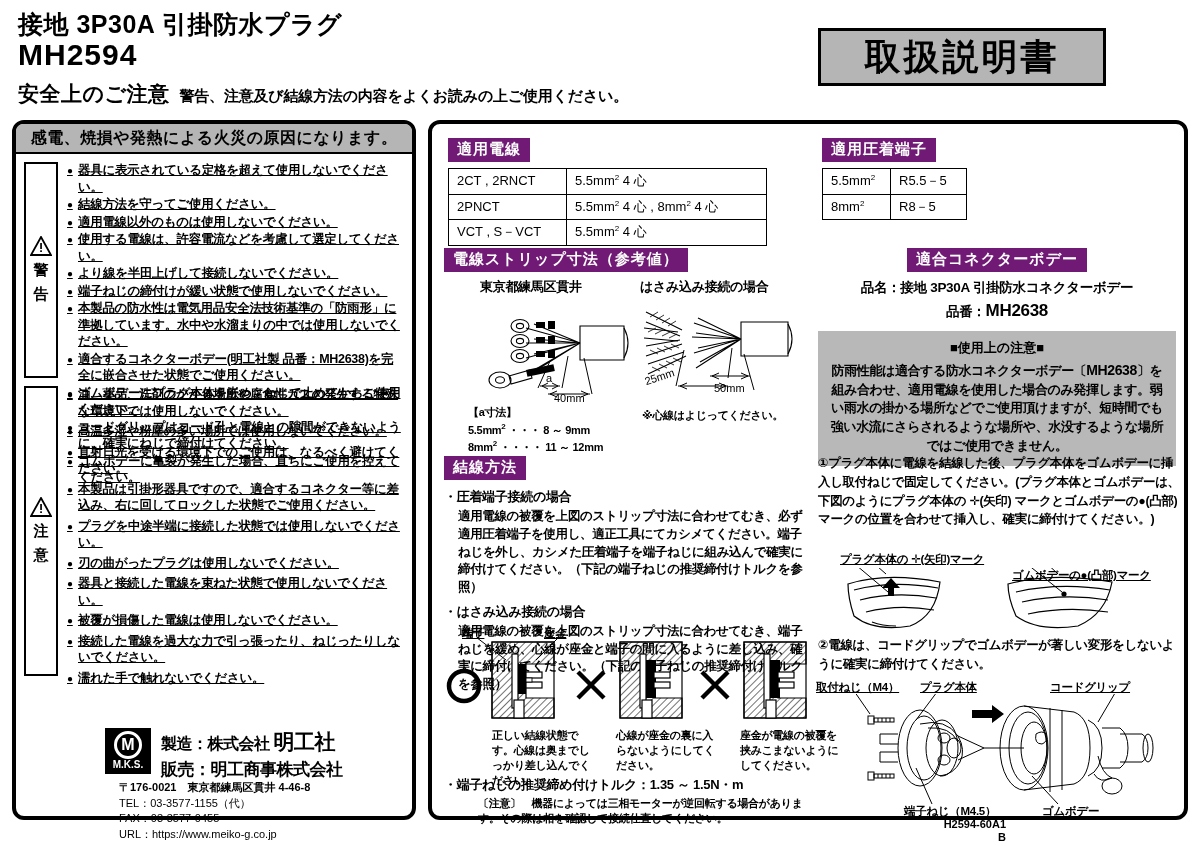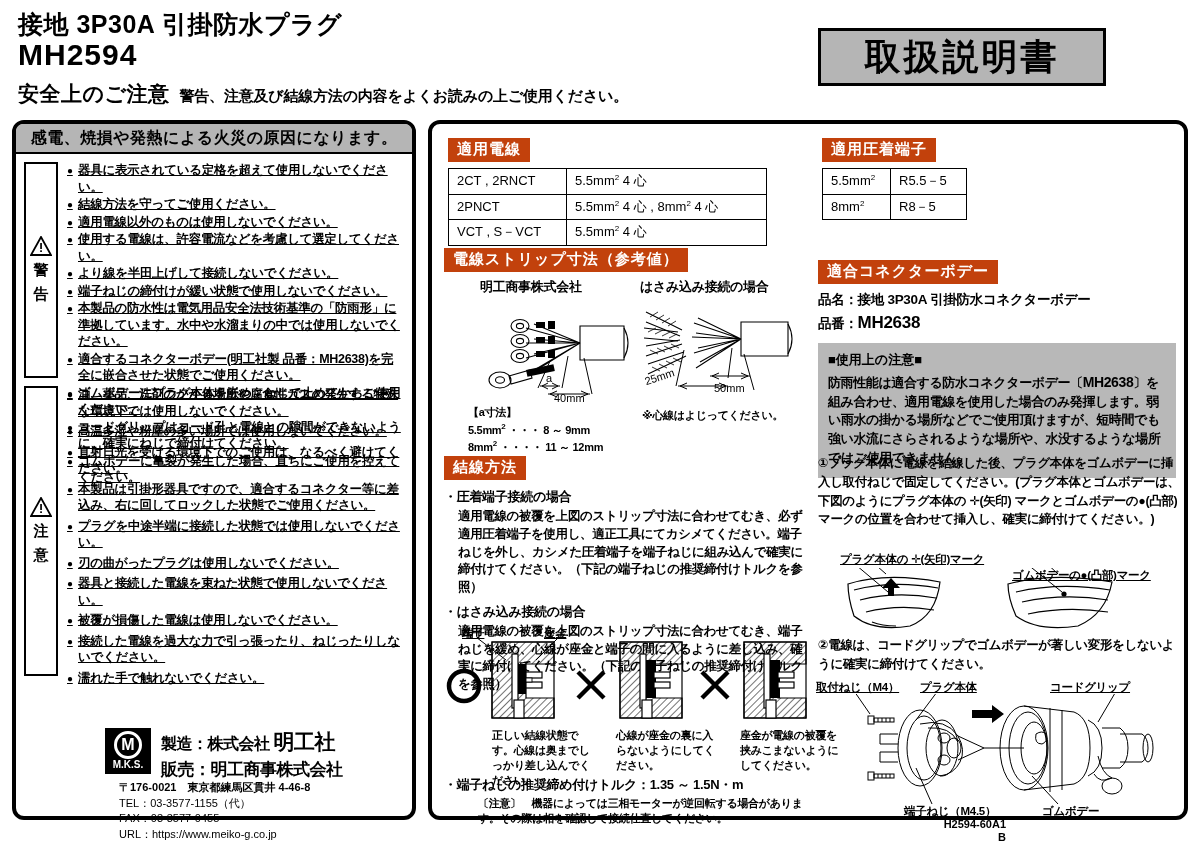--- a/index.html
+++ b/index.html
@@ -99,21 +99,21 @@
   .co-logo .mks { font-size: 10px; font-weight: bold; letter-spacing: 0px; line-height: 11px; }
   .co-lines { position: absolute; left: 56px; top: 0; white-space: nowrap; }
   .co-line1 { font-size: 16px; font-weight: bold; letter-spacing: -.5px; }
   .co-line1 b { font-size: 21px; }
   .co-line2 { font-size: 17px; font-weight: bold; letter-spacing: -.5px; margin-top: 2px;}
   .co-addr { position: absolute; left: 14px; top: 52px; font-size: 11px; line-height: 1.42; white-space: nowrap;}
   .co-addr .z { font-weight: bold; }
 
   
   .sect-title {
-    display: inline-block; background: #c2410c; color: #fff;
+    display: inline-block; background: #701a75; color: #fff;
     font-size: 15px; font-weight: bold; letter-spacing: 1px;
     padding: 2px 9px 3px;
   }
   .abs { position: absolute; }
 
   table.tbl { border-collapse: collapse; margin-top: 6px; }
   table.tbl td {
     border: 1.5px solid #000; font-size: 13px;
     padding: 4px 8px; white-space: nowrap; line-height: 1.25;
   }
@@ -326,21 +326,21 @@
           <td><span>8mm</span><sup>2</sup></td>
           <td>R8－5</td>
         </tr>
       </tbody>
         </table>
     </div>
 
     <div class="abs" style="left:12px; top:124px;">
       <div class="sect-title">電線ストリップ寸法（参考値）</div>
       <div style="position:relative; width:360px; height:160px; margin-top:6px;">
-        <div class="abs sub-h" style="left:36px; top:0;">明工商事株式会社</div>
+        <div class="abs sub-h" style="left:36px; top:0;">東京都練馬区貫井</div>
         <div class="abs sub-h" style="left:196px; top:0;">はさみ込み接続の場合</div>
 
         <svg class="fig" style="left:20px; top:20px;" width="170" height="110" viewBox="0 0 170 110">
           <g fill="none" stroke="#000" stroke-width="1.1">
             <path d="M116 28 L160 28 L160 62 L116 62 Z"></path>
             <path d="M160 30 q8 15 0 30"></path>
             <g>
               <path d="M116 45 L70 26 M116 45 L62 30"></path>
               <ellipse cx="56" cy="28" rx="9" ry="6.5"></ellipse>
                 <ellipse cx="56" cy="28" rx="3.6" ry="2.6"></ellipse>
@@ -421,21 +421,21 @@
           <div>
             <span>8mm</span><sup>2</sup>
             <span>・・・・</span>
             <span>11 ～ 12mm</span>
           </div>
         </div>
         <div class="abs tiny" style="left:198px; top:130px;">※心線はよじってください。</div>
       </div>
     </div>
 
-    <div class="abs" style="left:386px; top:136px;">
+    <div class="abs" style="left:386px; top:124px;text-align:center;">
       <div class="sect-title">適合コネクターボデー</div>
       <div class="kv" style="margin-top:6px;">品名：接地 3P30A 引掛防水コネクターボデー</div>
       <div class="kv"><span>品番：</span><span class="big">MH2638</span></div>
       <div class="grey-note">
         <div class="gn-h">■使用上の注意■</div>
         <div class="gn-b"><span>防雨性能は適合する防水コネクターボデー〔</span><b>MH2638</b><span>〕を組み合わせ、適用電線を使用した場合のみ発揮します。弱い雨水の掛かる場所などでご使用頂けますが、短時間でも強い水流にさらされるような場所や、水没するような場所ではご使用できません。</span></div>
       </div>
     </div>
 
     <div class="abs" style="left:12px; top:332px; width:360px;">

